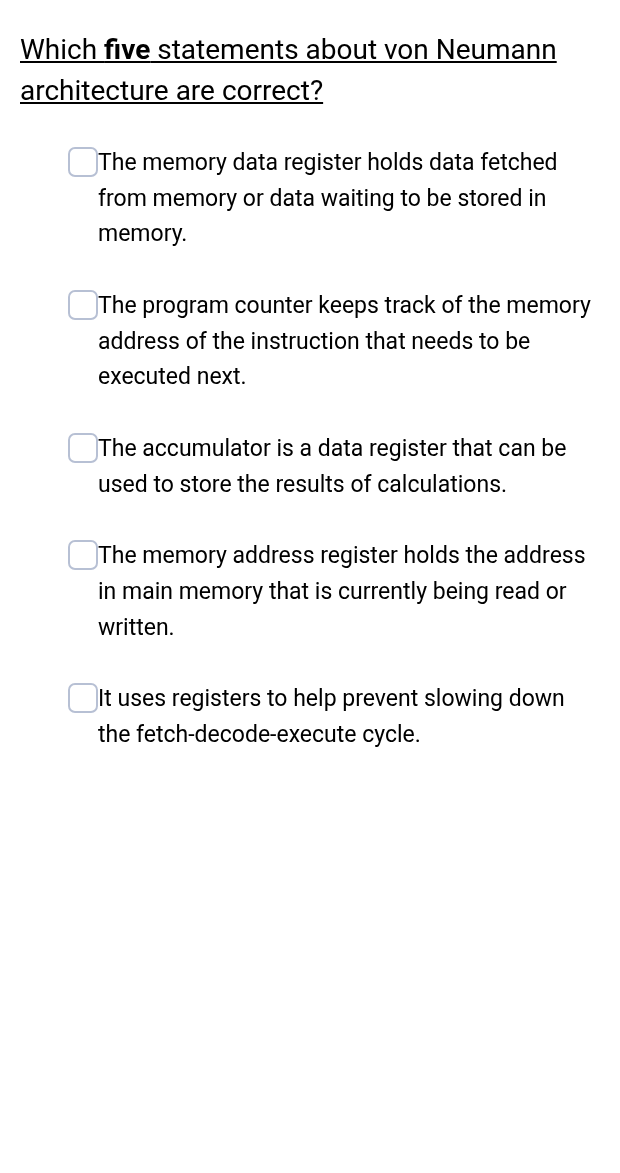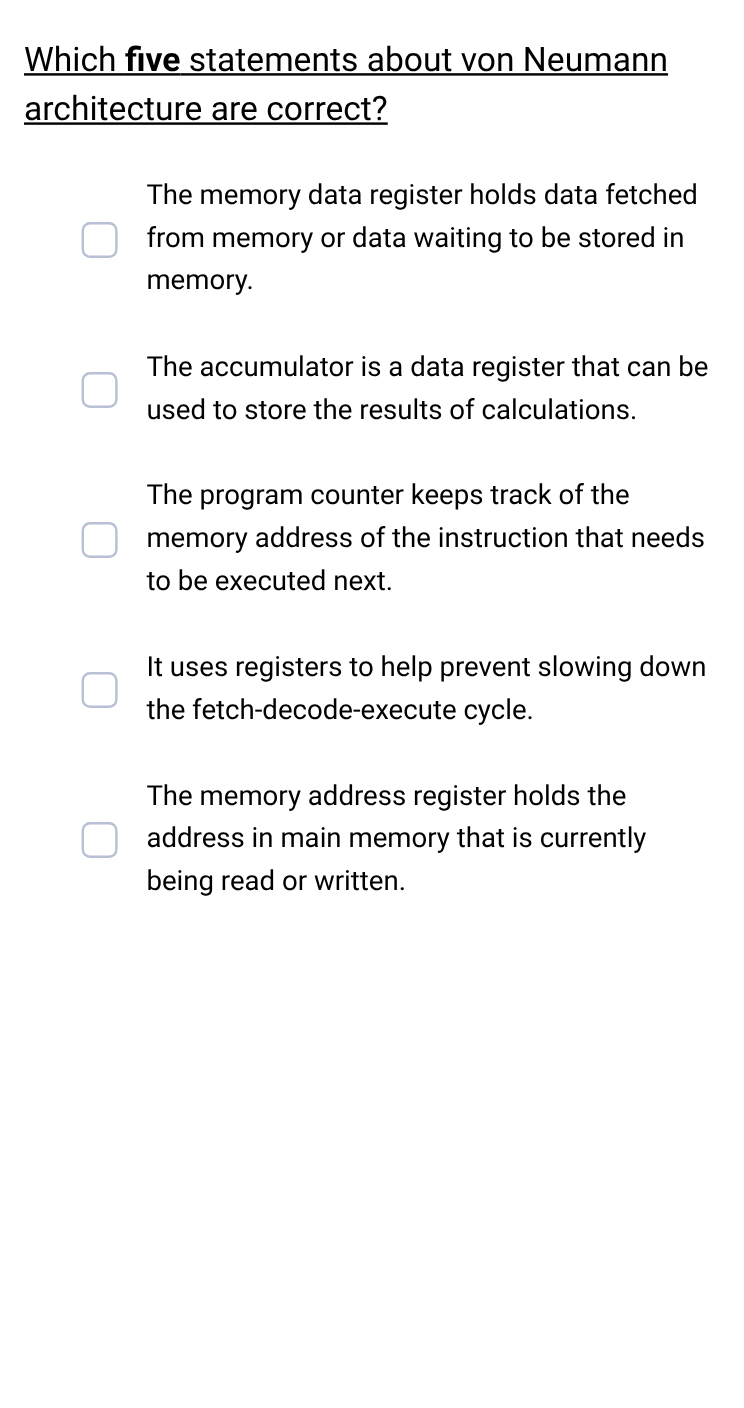--- a/index.html
+++ b/index.html
@@ -26,22 +26,21 @@
     font-weight: 700;
   }
   .options {
     display: flex;
     flex-direction: column;
     gap: 36px;
     padding-left: 48px;
   }
   .option {
     display: flex;
-    align-items: center;
-    gap: 24px;
+    align-items: flex-start;
   }
   .checkbox {
     flex-shrink: 0;
     width: 30px;
     height: 30px;
     border: 2px solid #b7c0d4;
     border-radius: 7px;
     background: #ffffff;
     margin-top: 2px;
     cursor: pointer;
@@ -62,32 +61,32 @@
 
 <div class="options">
 
   <div class="option">
     <div class="checkbox"></div>
     <div class="option-text">The memory data register holds data fetched from memory or data waiting to be stored in memory.</div>
   </div>
 
   <div class="option">
     <div class="checkbox"></div>
+    <div class="option-text">The program counter keeps track of the memory address of the instruction that needs to be executed next.</div>
+  </div>
+
+  <div class="option">
+    <div class="checkbox"></div>
     <div class="option-text">The accumulator is a data register that can be used to store the results of calculations.</div>
   </div>
 
   <div class="option">
     <div class="checkbox"></div>
-    <div class="option-text">The program counter keeps track of the memory address of the instruction that needs to be executed next.</div>
+    <div class="option-text">The memory address register holds the address in main memory that is currently being read or written.</div>
   </div>
 
   <div class="option">
     <div class="checkbox"></div>
     <div class="option-text">It uses registers to help prevent slowing down the fetch-decode-execute cycle.</div>
   </div>
 
-  <div class="option">
-    <div class="checkbox"></div>
-    <div class="option-text">The memory address register holds the address in main memory that is currently being read or written.</div>
-  </div>
-
 
 </div>
 
 </body></html>

